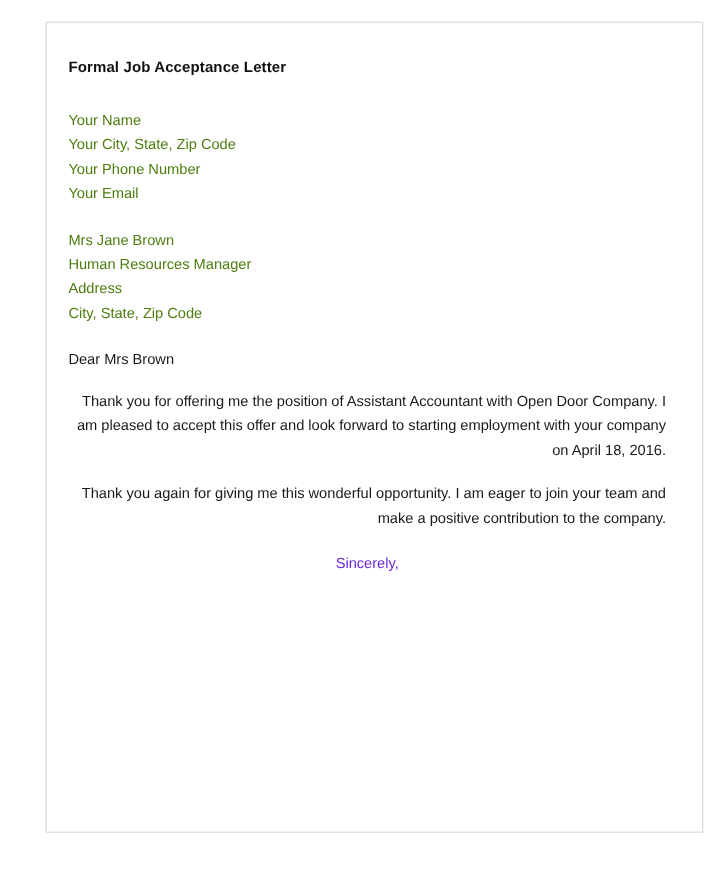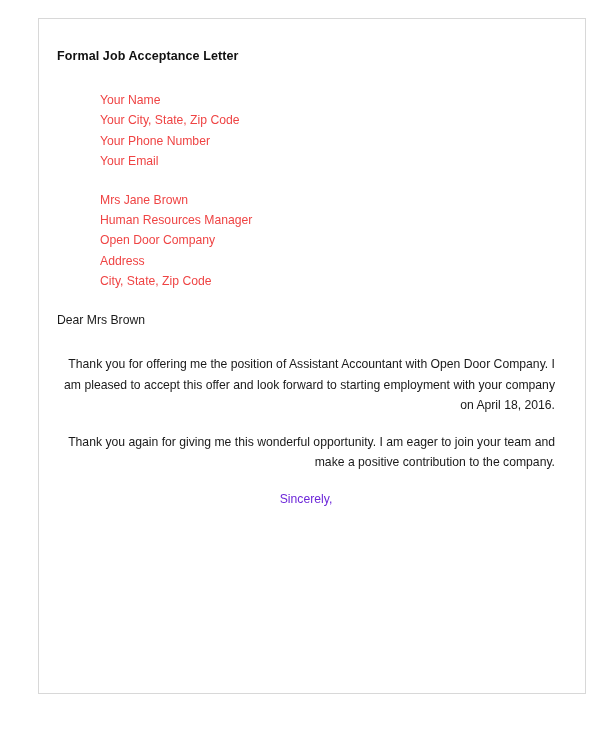--- a/index.html
+++ b/index.html
@@ -43,36 +43,35 @@
     letter-spacing: 0.1px;
     margin: 0 0 26px 0;
     line-height: 1.2;
   }
   .block {
     margin: 0 0 18px 0;
   }
   .line {
     font-size: 12.2px;
     line-height: 20.4px;
-    color: #ef4444;
+    color: #4d7c0f;
     white-space: pre-wrap;
-    margin-left: 43px;
   }
   .para {
     font-size: 12.2px;
     line-height: 20.6px;
     color: #1a1a1a;
     margin: 0 0 16px 0;
     text-align: right;
   }
   .salutation {
     font-size: 12.2px;
     line-height: 20.4px;
     color: #1a1a1a;
-    margin: 0 0 24px 0;
+    margin: 0 0 14px 0;
   }
   .closing {
     font-size: 12.2px;
     line-height: 20.4px;
     color: #6d28d9;
     margin: 6px 0 20px 0;
     text-align: center;
   }
   .date-block { margin: 0 0 20px 0; }
 </style>
@@ -89,21 +88,20 @@
         <div class="line">Your Name</div>
         <div class="line">Your City, State, Zip Code</div>
         <div class="line">Your Phone Number</div>
         <div class="line">Your Email</div>
       </div>
 
 
       <div class="block">
         <div class="line">Mrs Jane Brown</div>
         <div class="line">Human Resources Manager</div>
-        <div class="line">Open Door Company</div>
         <div class="line">Address</div>
         <div class="line">City, State, Zip Code</div>
       </div>
 
       <div class="salutation">Dear Mrs Brown</div>
 
       <div class="para">Thank you for offering me the position of Assistant Accountant with Open Door Company. I am pleased to accept this offer and look forward to starting employment with your company on April 18, 2016.</div>
       <div class="para">Thank you again for giving me this wonderful opportunity. I am eager to join your team and make a positive contribution to the company.</div>
 
       <div class="closing">Sincerely,</div>

